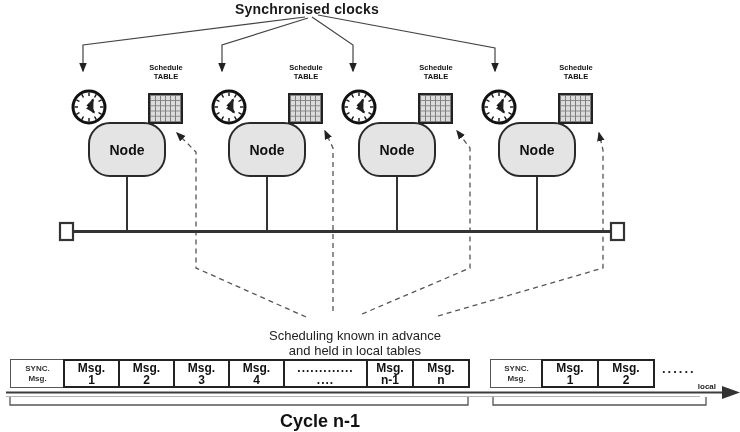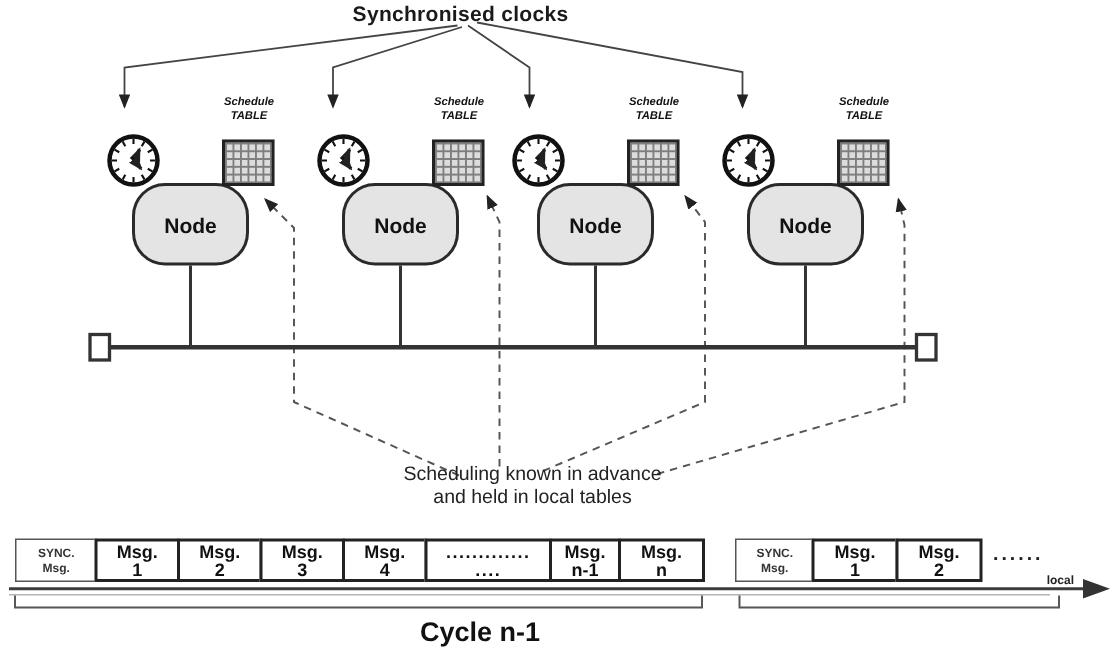--- a/index.html
+++ b/index.html
@@ -11,41 +11,41 @@
   .title{
     left:217px;top:1px;width:180px;text-align:center;
     font-size:14px;font-weight:bold;letter-spacing:.2px;color:#1a1a1a;
   }
   svg.overlay{left:0;top:0;width:740px;height:432px;z-index:1;}
   .node-group{top:60px;width:130px;height:122px;z-index:2;}
   .sched-label{
     position:absolute;left:63px;top:3px;width:70px;text-align:center;
     font-size:7.5px;font-weight:bold;line-height:9px;color:#111;
   }
-  .sched-label span{display:block;font-style:italic;}
+  .sched-label span{display:block;}
   .sched-grid{
     position:absolute;left:80px;top:33px;width:35px;height:31px;
     box-sizing:border-box;border:2px solid #222;background-color:#dcdcdc;
     background-image:linear-gradient(#7e7e7e 1px, transparent 1px),
                      linear-gradient(90deg,#7e7e7e 1px, transparent 1px);
     background-size:5px 5.2px;z-index:3;
   }
   .node-box{
     position:absolute;left:20px;top:62px;width:78px;height:55px;box-sizing:border-box;
     background:#e4e4e4;border:2px solid #2a2a2a;border-radius:22px;
     display:flex;align-items:center;justify-content:center;
     font-size:14px;font-weight:bold;color:#111;z-index:2;
   }
   svg.clock{position:absolute;left:1px;top:27px;width:40px;height:40px;z-index:4;}
   .net-label{
     left:268px;top:238px;width:116px;text-align:center;z-index:2;
     font-size:13px;font-weight:bold;text-decoration:underline;color:#1a1a1a;
   }
   .note{
-    left:225px;top:308px;width:260px;text-align:center;z-index:2;
+    left:225px;top:328px;width:260px;text-align:center;z-index:2;
     font-size:13px;line-height:15px;color:#222;
   }
   .tl-group{top:359px;height:29px;display:flex;z-index:2;}
   .slot{
     box-sizing:border-box;height:29px;background:#fff;border:2px solid #222;
     display:flex;flex-direction:column;align-items:center;justify-content:center;
     font-size:12px;font-weight:bold;line-height:12px;color:#111;text-align:center;
   }
   .slot + .slot{margin-left:-2px;}
   .slot.sync{border-width:1.5px;border-color:#555;font-size:8px;line-height:9.5px;color:#333;}

